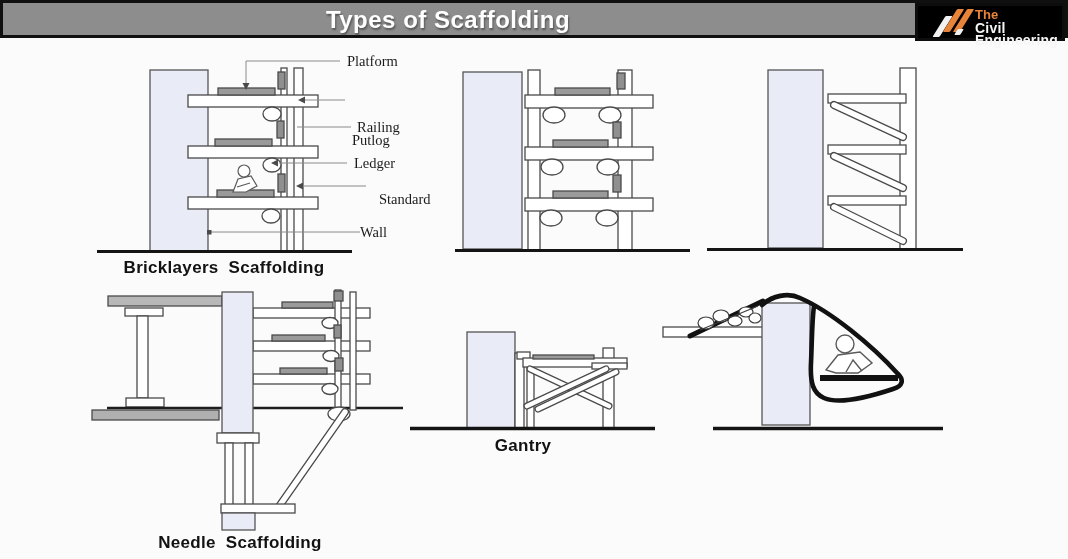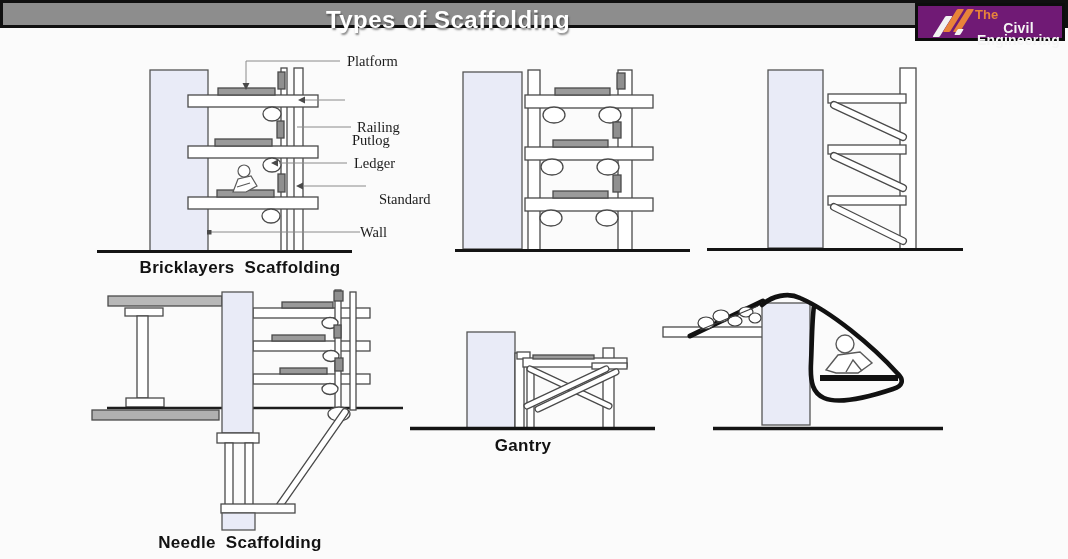--- a/index.html
+++ b/index.html
@@ -2,31 +2,31 @@
 <html><head>
 <meta charset="utf-8">
 <style>
   html,body{margin:0;padding:0;background:#e9e9e9;}
   #stage{
     position:relative;width:1068px;height:559px;background:#fbfbfb;
     font-family:"Liberation Sans",sans-serif;overflow:hidden;
   }
   
   #header{
-    position:absolute;left:0;top:0;width:1068px;height:28px;
+    position:absolute;left:0;top:0;width:1068px;height:38px;
     background:#8d8d8d;border:3px solid #101010;box-sizing:border-box;
   }
   #title{
     position:absolute;left:0;top:3px;width:890px;text-align:center;
     font-size:24px;font-weight:800;color:#ffffff;letter-spacing:.5px;
     text-shadow:1px 2px 2px rgba(40,40,40,.55);
   }
   #logo{
     position:absolute;right:0;top:0;width:150px;height:38px;
-    background:#701a75;border:3px solid #0d0d0d;box-sizing:border-box;text-align:center;
+    background:#000000;border:3px solid #0d0d0d;box-sizing:border-box;
   }
   .stripe{position:absolute;transform:skewX(-32deg);border-radius:1px;}
   .s-white{background:#f2f2f2;}
   .s-orange{background:#e8833a;}
   #logo-the{
     position:absolute;left:57px;top:2px;font-size:13px;font-weight:800;
     color:#e8833a;line-height:13px;
   }
   #logo-civil{
     position:absolute;left:57px;top:16px;font-size:14px;font-weight:700;
@@ -238,17 +238,17 @@
     </g>
   </svg>
 
   <span class="part-label" style="left:347px;top:53px;">Platform</span>
   <span class="part-label" style="left:352px;top:92px;margin-top:40px;">Putlog</span>
   <span class="part-label" style="left:357px;top:119px;">Railing</span>
   <span class="part-label" style="left:354px;top:155px;">Ledger</span>
   <span class="part-label" style="left:379px;top:191px;">Standard</span>
   <span class="part-label" style="left:360px;top:224px;">Wall</span>
 
-  <div class="caption" style="left:240px;top:258px;">Bricklayers Scaffolding</div>
+  <div class="caption" style="left:224px;top:258px;">Bricklayers Scaffolding</div>
   <div class="caption" style="left:240px;top:533px;">Needle Scaffolding</div>
   <div class="caption" style="left:523px;top:436px;">Gantry</div>
 
 </div>
 
 </body></html>

